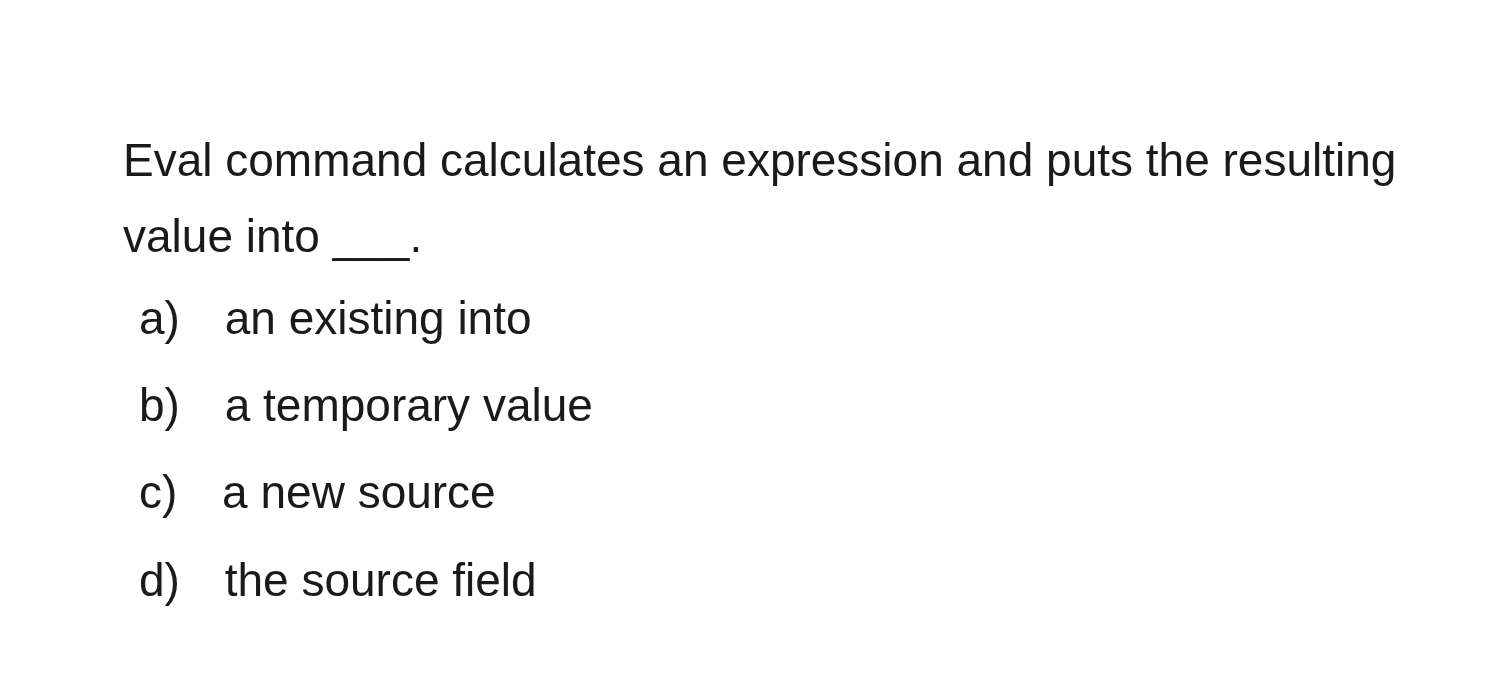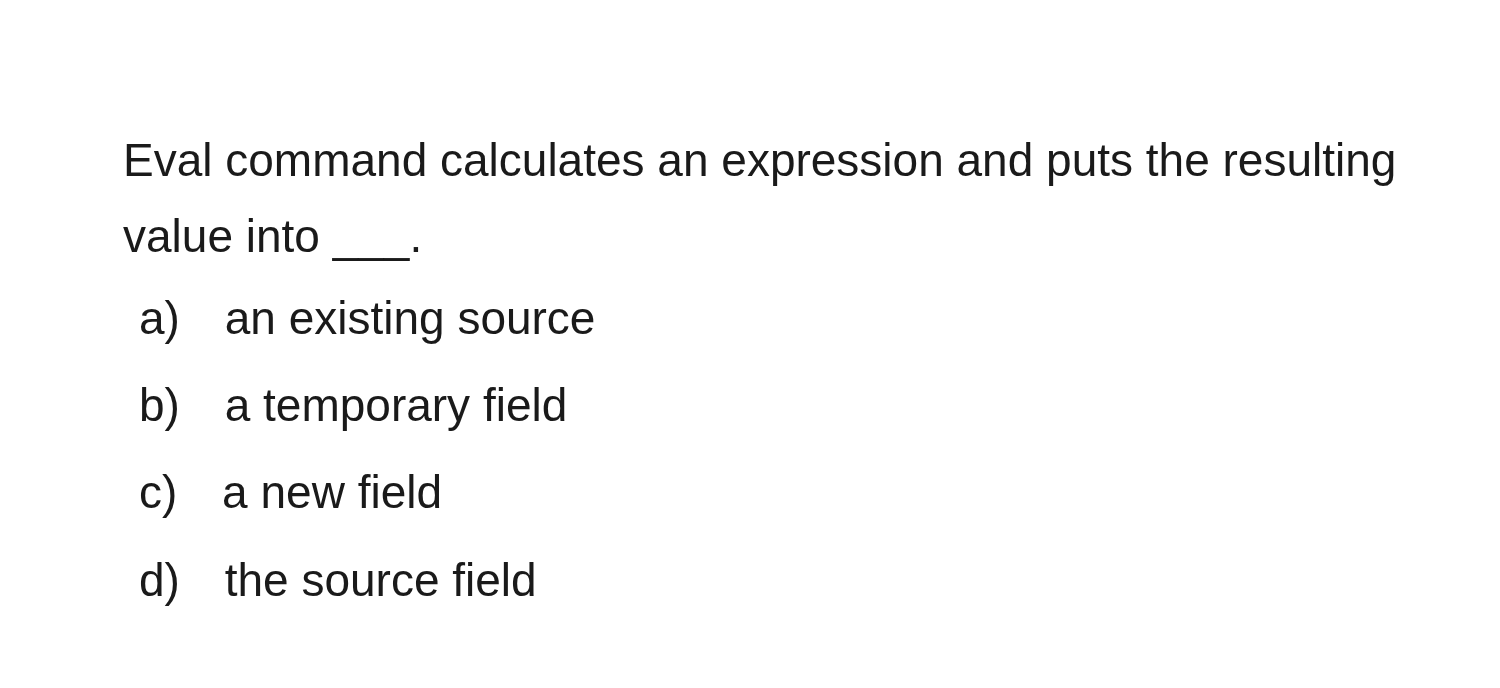--- a/index.html
+++ b/index.html
@@ -28,29 +28,29 @@
       margin-top: 6px;
     }
   </style>
 </head>
 <body>
 
 <div class="question-text">Eval command calculates an expression and puts the resulting value into ___.</div>
 
 <div class="option">
   <span>a)</span>
-  <span>an existing source</span>
+  <span>an existing into</span>
 </div>
 
 <div class="option">
   <span>b)</span>
-  <span>a temporary field</span>
+  <span>a temporary value</span>
 </div>
 
 <div class="option">
   <span>c)</span>
-  <span>a new field</span>
+  <span>a new source</span>
 </div>
 
 <div class="option">
   <span>d)</span>
   <span>the source field</span>
 </div>
 
 </body></html>

